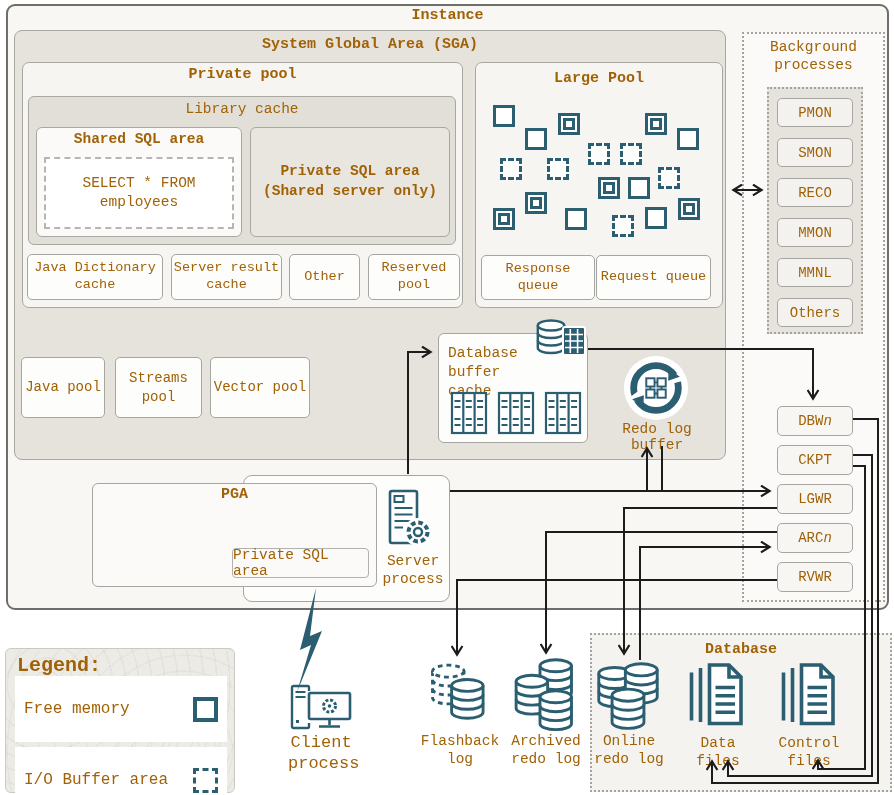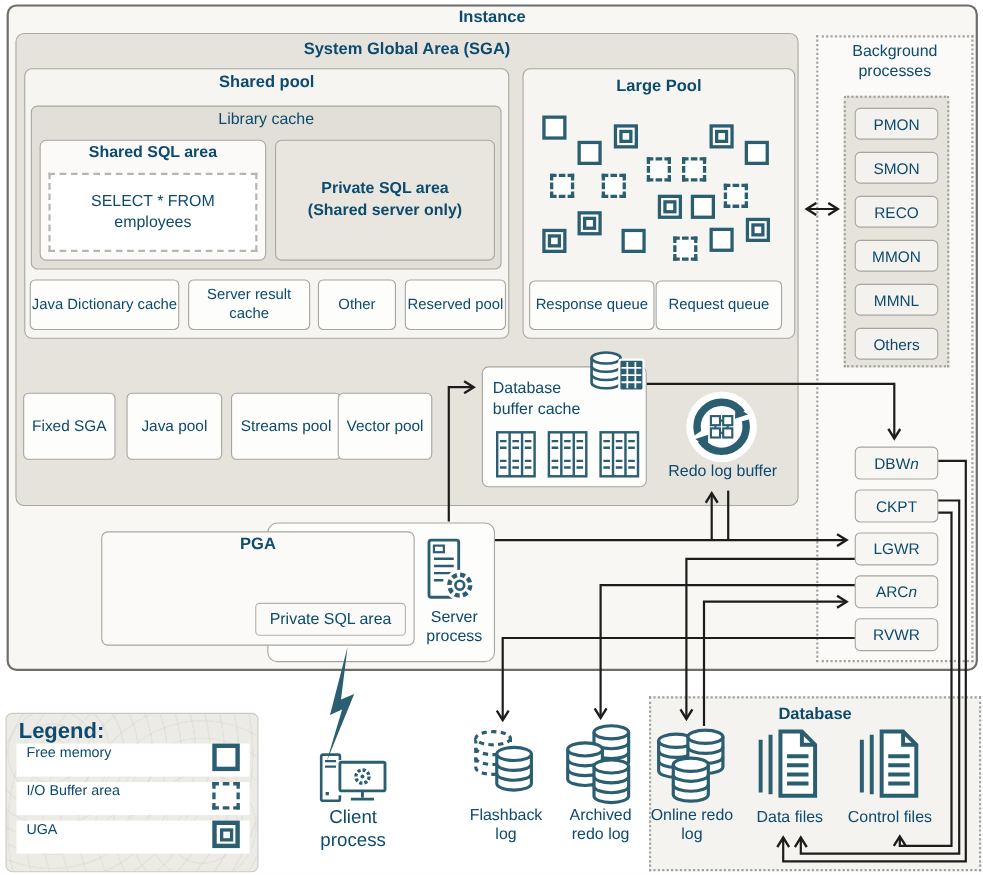--- a/index.html
+++ b/index.html
@@ -1,17 +1,17 @@
 <!DOCTYPE html>
 <html><head>
 <meta charset="utf-8">
 <style>
   html,body{margin:0;padding:0;background:#fff}
   .stage{position:relative;width:894px;height:795px;background:#fff;
-    font-family:Liberation Sans, sans-serif;color:#0c4a6e;overflow:hidden}
+    font-family:Liberation Mono, monospace;color:#a16207;overflow:hidden}
   .abs{position:absolute;box-sizing:border-box}
   .layer{position:absolute;inset:0}
   .ttl{font-weight:bold;font-size:15px;text-align:center}
   .ctr{display:flex;align-items:center;justify-content:center;text-align:center}
 
   #instance{left:6px;top:4px;width:883px;height:606px;border:2px solid #6f6d68;border-radius:9px;background:#f8f7f4}
   #instance-title{left:6px;top:7px;width:883px}
   #sga{left:14px;top:30px;width:712px;height:430px;background:#e6e3dd;border:1px solid #a9a7a2;border-radius:8px}
   #sga-title{left:14px;top:36px;width:712px}
 
@@ -75,21 +75,21 @@
   #sqlwork{left:100px;top:517px;width:269px;height:31px}
   #sessionmem{left:100px;top:548px;width:133px;height:30px}
   #privsql2{left:232px;top:548px;width:137px;height:30px}
   #serverlabel{left:374px;top:552px;width:78px;text-align:center;font-size:14.5px;line-height:1.25}
 
   #legend{left:5px;top:648px;width:230px;height:145px;background:#edebe6;border:1px solid #ccc9c4;border-radius:6px;
     background-image:repeating-radial-gradient(circle at 18% 25%,rgba(120,115,105,0.07) 0 1.5px,transparent 1.5px 13px),
       repeating-radial-gradient(circle at 78% 72%,rgba(120,115,105,0.06) 0 1.5px,transparent 1.5px 16px)}
   #legend-title{left:17px;top:654px;font-weight:bold;font-size:20px}
   #legendrows{left:15px;top:676px;width:212px;display:flex;flex-direction:column;gap:5px;position:absolute}
-  .lrow{height:30px;background:#fff;display:flex;padding:0 9px;font-size:13px}
+  .lrow{height:30px;background:#fff;display:flex;align-items:center;padding:18px 9px;font-size:16px}
   .lrow .sw{margin-left:auto;width:25px;height:25px;box-sizing:border-box;background:#fff}
   .lrow.free .sw{border:4px solid #2a5e70}
   .lrow.io .sw{border:3px dashed #2a5e70}
   .lrow.uga .sw{border:4px solid #2a5e70;display:flex;align-items:center;justify-content:center}
   .lrow.uga .sw::after{content:"";width:6px;height:6px;border:3px solid #2a5e70}
 
   #clientlabel{left:288px;top:732px;width:66px;text-align:center;font-size:17px;line-height:1.25}
 
   #dbbox{left:590px;top:633px;width:302px;height:159px;border:2px dotted #a5a39e;background:#f4f3ef}
   #db-title{left:590px;top:641px;width:302px}
@@ -131,21 +131,21 @@
     </defs>
   </svg>
 
   <div class="abs" id="instance"></div>
   <div class="abs ttl" id="instance-title">Instance</div>
 
   <div class="abs" id="sga"></div>
   <div class="abs ttl" id="sga-title">System Global Area (SGA)</div>
 
   <div class="abs" id="sharedpool"></div>
-  <div class="abs ttl" id="sharedpool-title">Shared pool</div>
+  <div class="abs ttl" id="sharedpool-title">Private pool</div>
   <div class="abs" id="librarycache"></div>
   <div class="abs" id="librarycache-title">Library cache</div>
   <div class="abs" id="sharedsql"></div>
   <div class="abs ttl" id="sharedsql-title">Shared SQL area</div>
   <div class="abs ctr" id="selectbox">SELECT * FROM employees</div>
   <div class="abs ctr" id="privatesql">
     <span><span>Private SQL area</span><br>
     <span>(Shared server only)</span></span>
   </div>
   <div class="layer" id="subcaches">
@@ -180,21 +180,20 @@
       <div class="sq io" style="left: 137px; top: 153px;"></div>
     </div>
   <div class="layer" id="queues">
 
   <div class="queue">Response queue</div>
       <div class="queue">Request queue</div>
     </div>
 
   <div class="layer" id="pools">
 
-  <div class="pool">Fixed SGA</div>
       <div class="pool">Java pool</div>
       <div class="pool">Streams pool</div>
       <div class="pool">Vector pool</div>
     </div>
 
   <div class="abs" id="bufcache"></div>
   <div class="abs" id="bufcache-label">Database buffer cache</div>
   <svg class="icon" style="left:533px;top:317px" width="56" height="44" viewBox="0 0 56 44">
     <use href="#cyl" x="2" y="2"></use>
     <rect x="30" y="10" width="22" height="28" rx="2" fill="#2a5e70" stroke="#fff" stroke-width="2"></rect>

